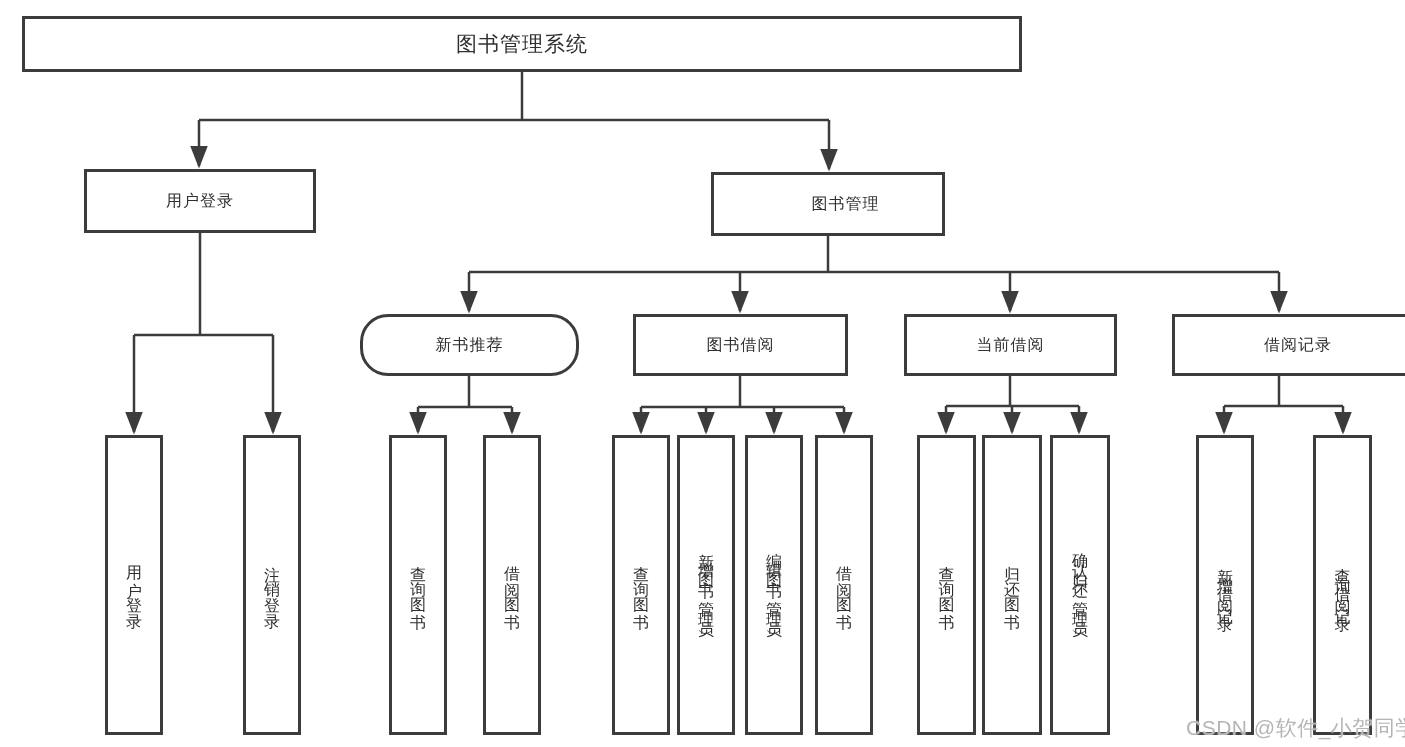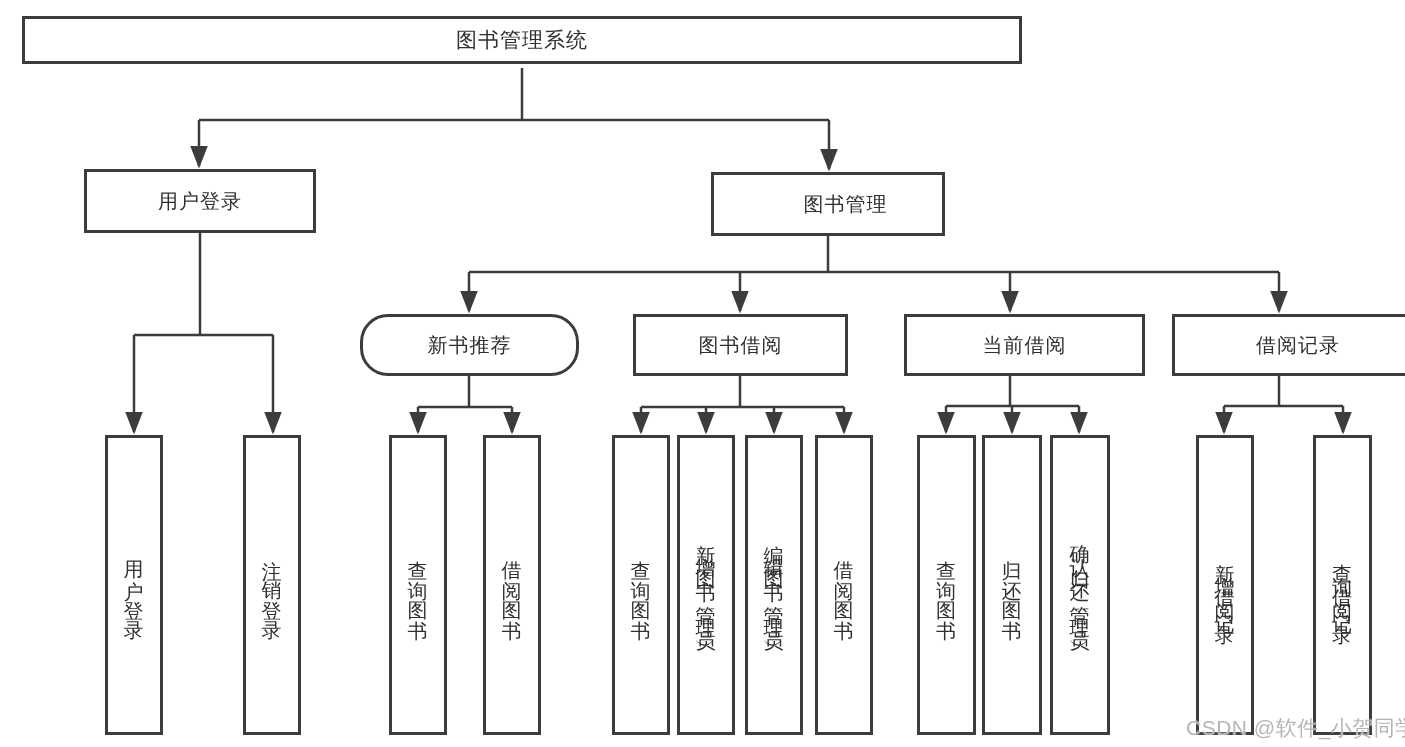--- a/index.html
+++ b/index.html
@@ -24,43 +24,43 @@
   .node {
     position: absolute;
     background: #ffffff;
     border: 3px solid #3c3c3c;
     display: flex;
     align-items: center;
     justify-content: center;
     z-index: 1;
   }
   .node .lbl {
-    font-size: 20px;
+    font-size: 16px;
     color: #2f2f2f;
     letter-spacing: 1px;
     white-space: nowrap;
   }
   .node.root .lbl { font-size: 21px; }
   .leaf .lbl {
     writing-mode: vertical-rl;
     text-orientation: mixed;
     letter-spacing: 0.62em;
     white-space: normal;
     line-height: 1;
   }
   .leaf.short .lbl { letter-spacing: 1.0em; }
 
   
-  #n-root { left: 22px;  top: 16px;  width: 1000px; height: 48px; }
+  #n-root { left: 22px;  top: 16px;  width: 1000px; height: 56px; }
   #n-login{ left: 84px;  top: 169px; width: 232px;  height: 64px; }
   #n-mgmt { left: 711px; top: 172px; width: 234px;  height: 64px; padding-left: 35px; }
 
   #n-rec  { left: 360px; top: 314px; width: 219px;  height: 62px; border-radius: 28px; }
   #n-bor  { left: 633px; top: 314px; width: 215px;  height: 62px; }
-  #n-cur  { left: 904px; top: 314px; width: 241px;  height: 62px; }
+  #n-cur  { left: 904px; top: 314px; width: 213px;  height: 62px; }
   #n-rcd  { left: 1172px;top: 314px; width: 252px;  height: 62px; }
 
   .leaf { top: 435px; height: 300px; width: 58px; }
   #l-userlogin   { left: 105px; }
   #l-logout      { left: 243px; }
   #l-query1      { left: 389px; }
   #l-borrow1     { left: 483px; }
   #l-query2      { left: 612px; }
   #l-add-admin   { left: 677px; }
   #l-edit-admin  { left: 745px; }

